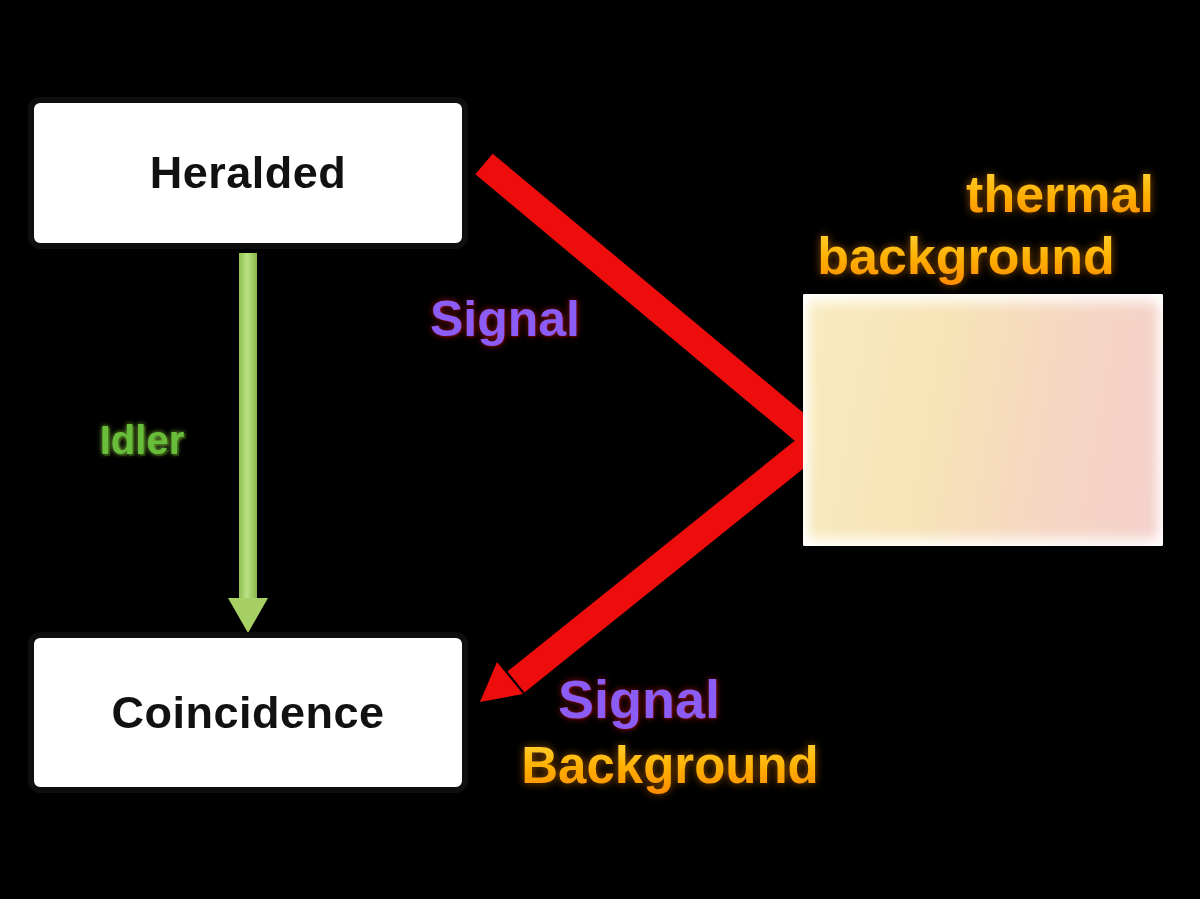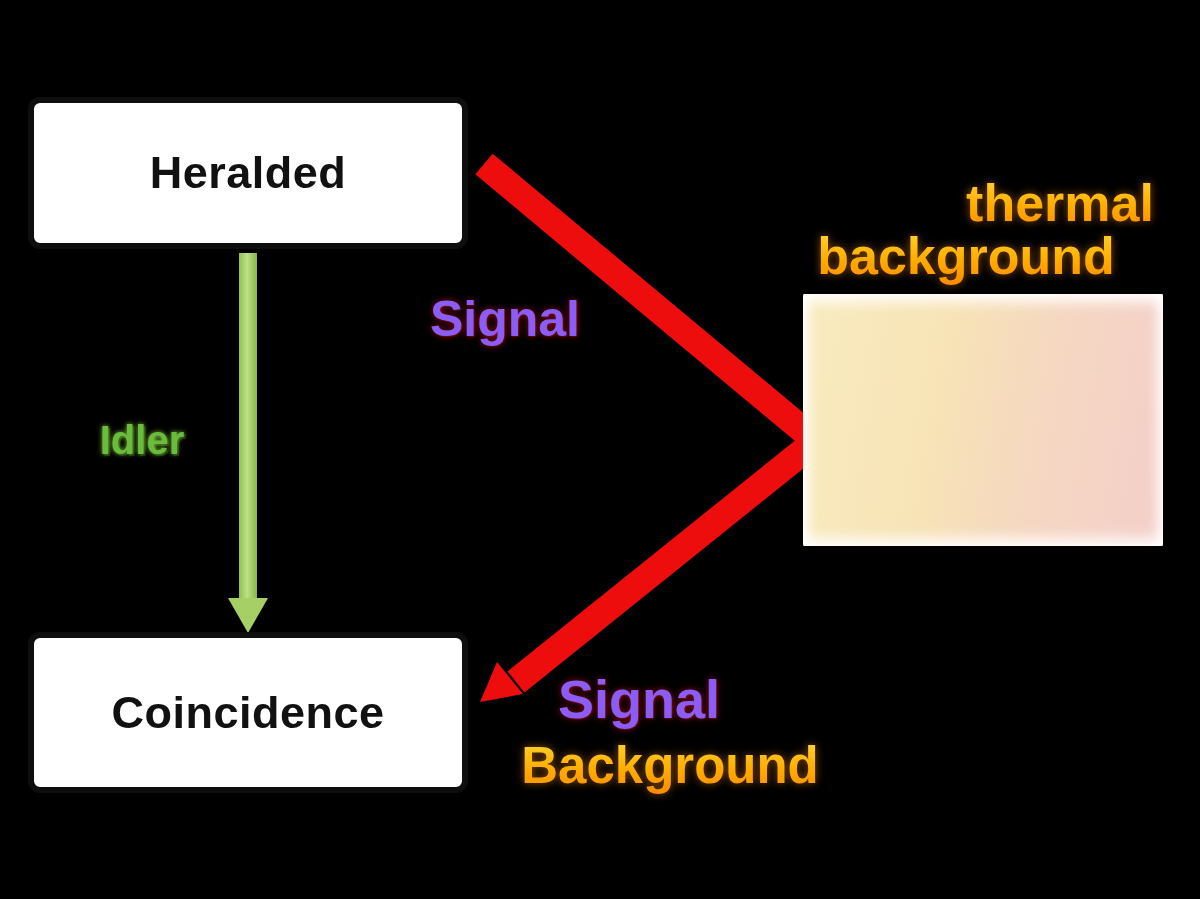--- a/index.html
+++ b/index.html
@@ -82,21 +82,21 @@
     background: linear-gradient(180deg, #ffd83a 0%, #ffae00 55%, #ff8a00 100%);
     -webkit-background-clip: text;
     background-clip: text;
     -webkit-text-fill-color: transparent;
     filter: drop-shadow(0 0 4px rgba(255,140,0,0.55));
   }
   #idler-label        { left: 58px;  top: 418px; width: 168px; }
   #signal-out-label   { left: 413px; top: 290px; width: 184px; }
   #signal-ret-label   { left: 543px; top: 668px; width: 192px; font-size: 54px; }
   #background-label   { left: 505px; top: 736px; width: 330px; font-size: 51px; }
-  #thermal-line1      { left: 948px; top: 173px; width: 224px; }
+  #thermal-line1      { left: 948px; top: 164px; width: 224px; }
   #thermal-line2      { left: 800px; top: 226px; width: 332px; }
 </style>
 </head>
 <body>
 
 <div class="stage">
 
   <div class="target-panel"></div>
 
   <svg class="layer" viewBox="0 0 1200 899" aria-hidden="true">

